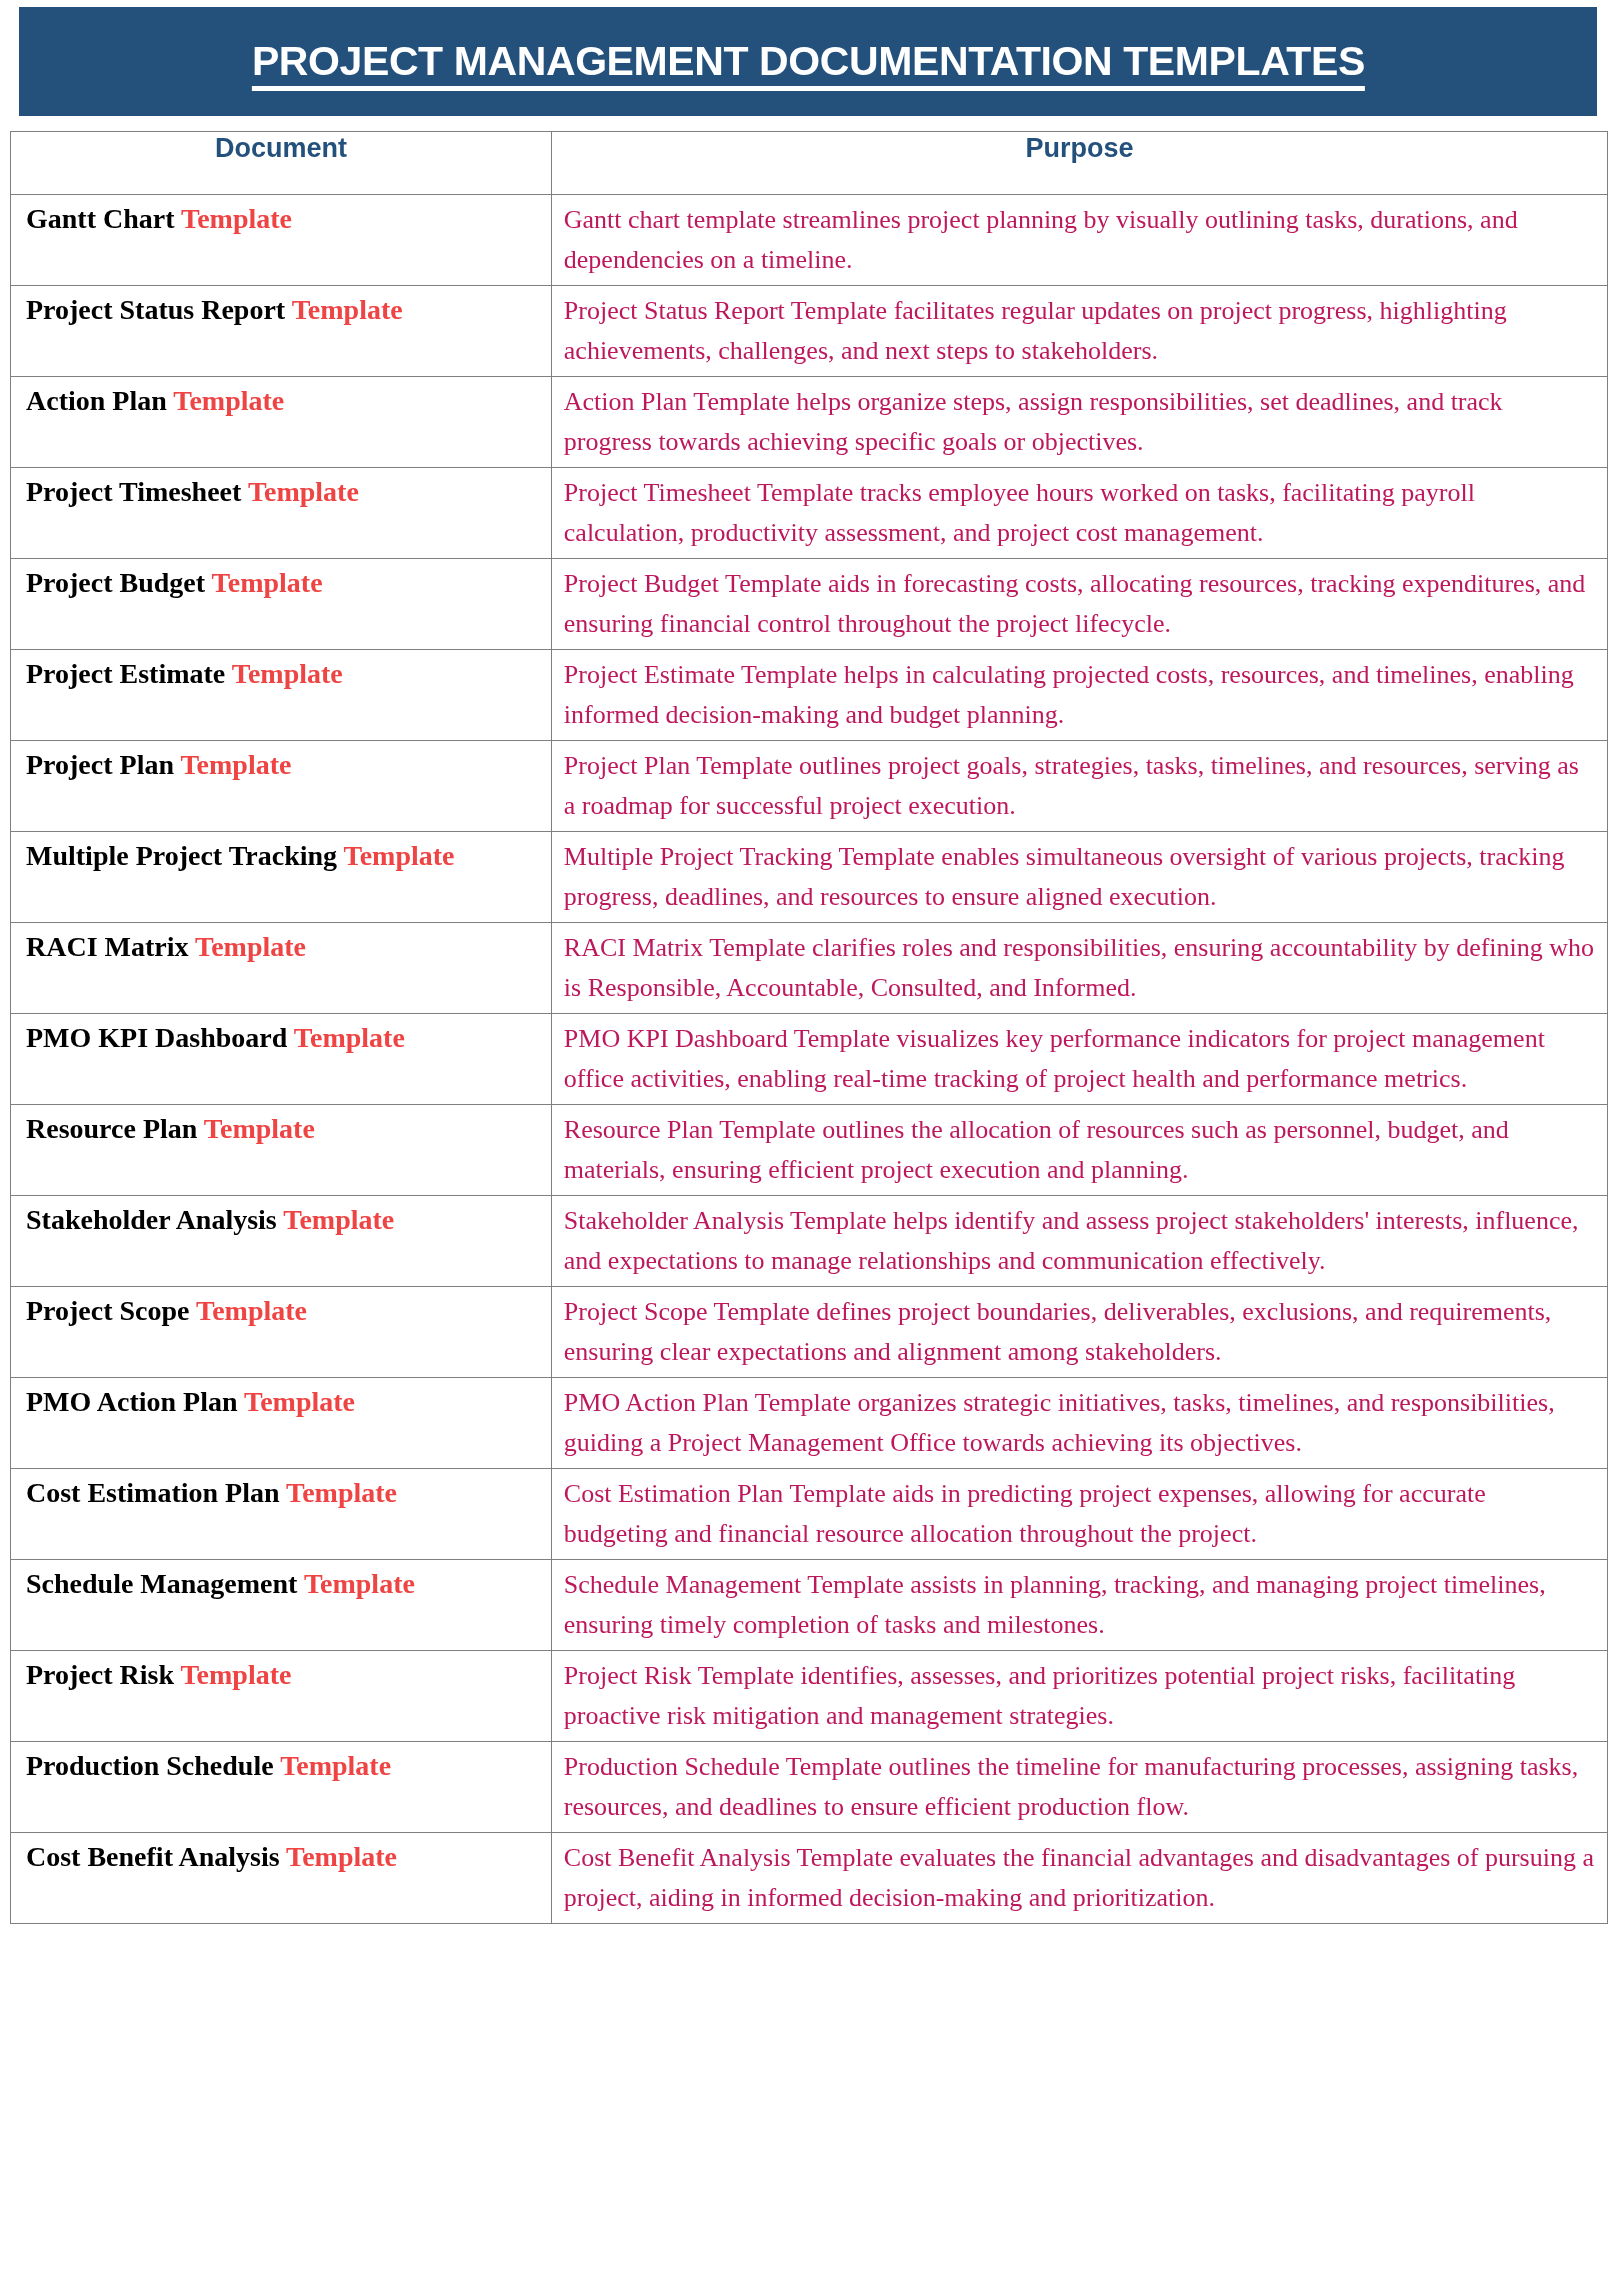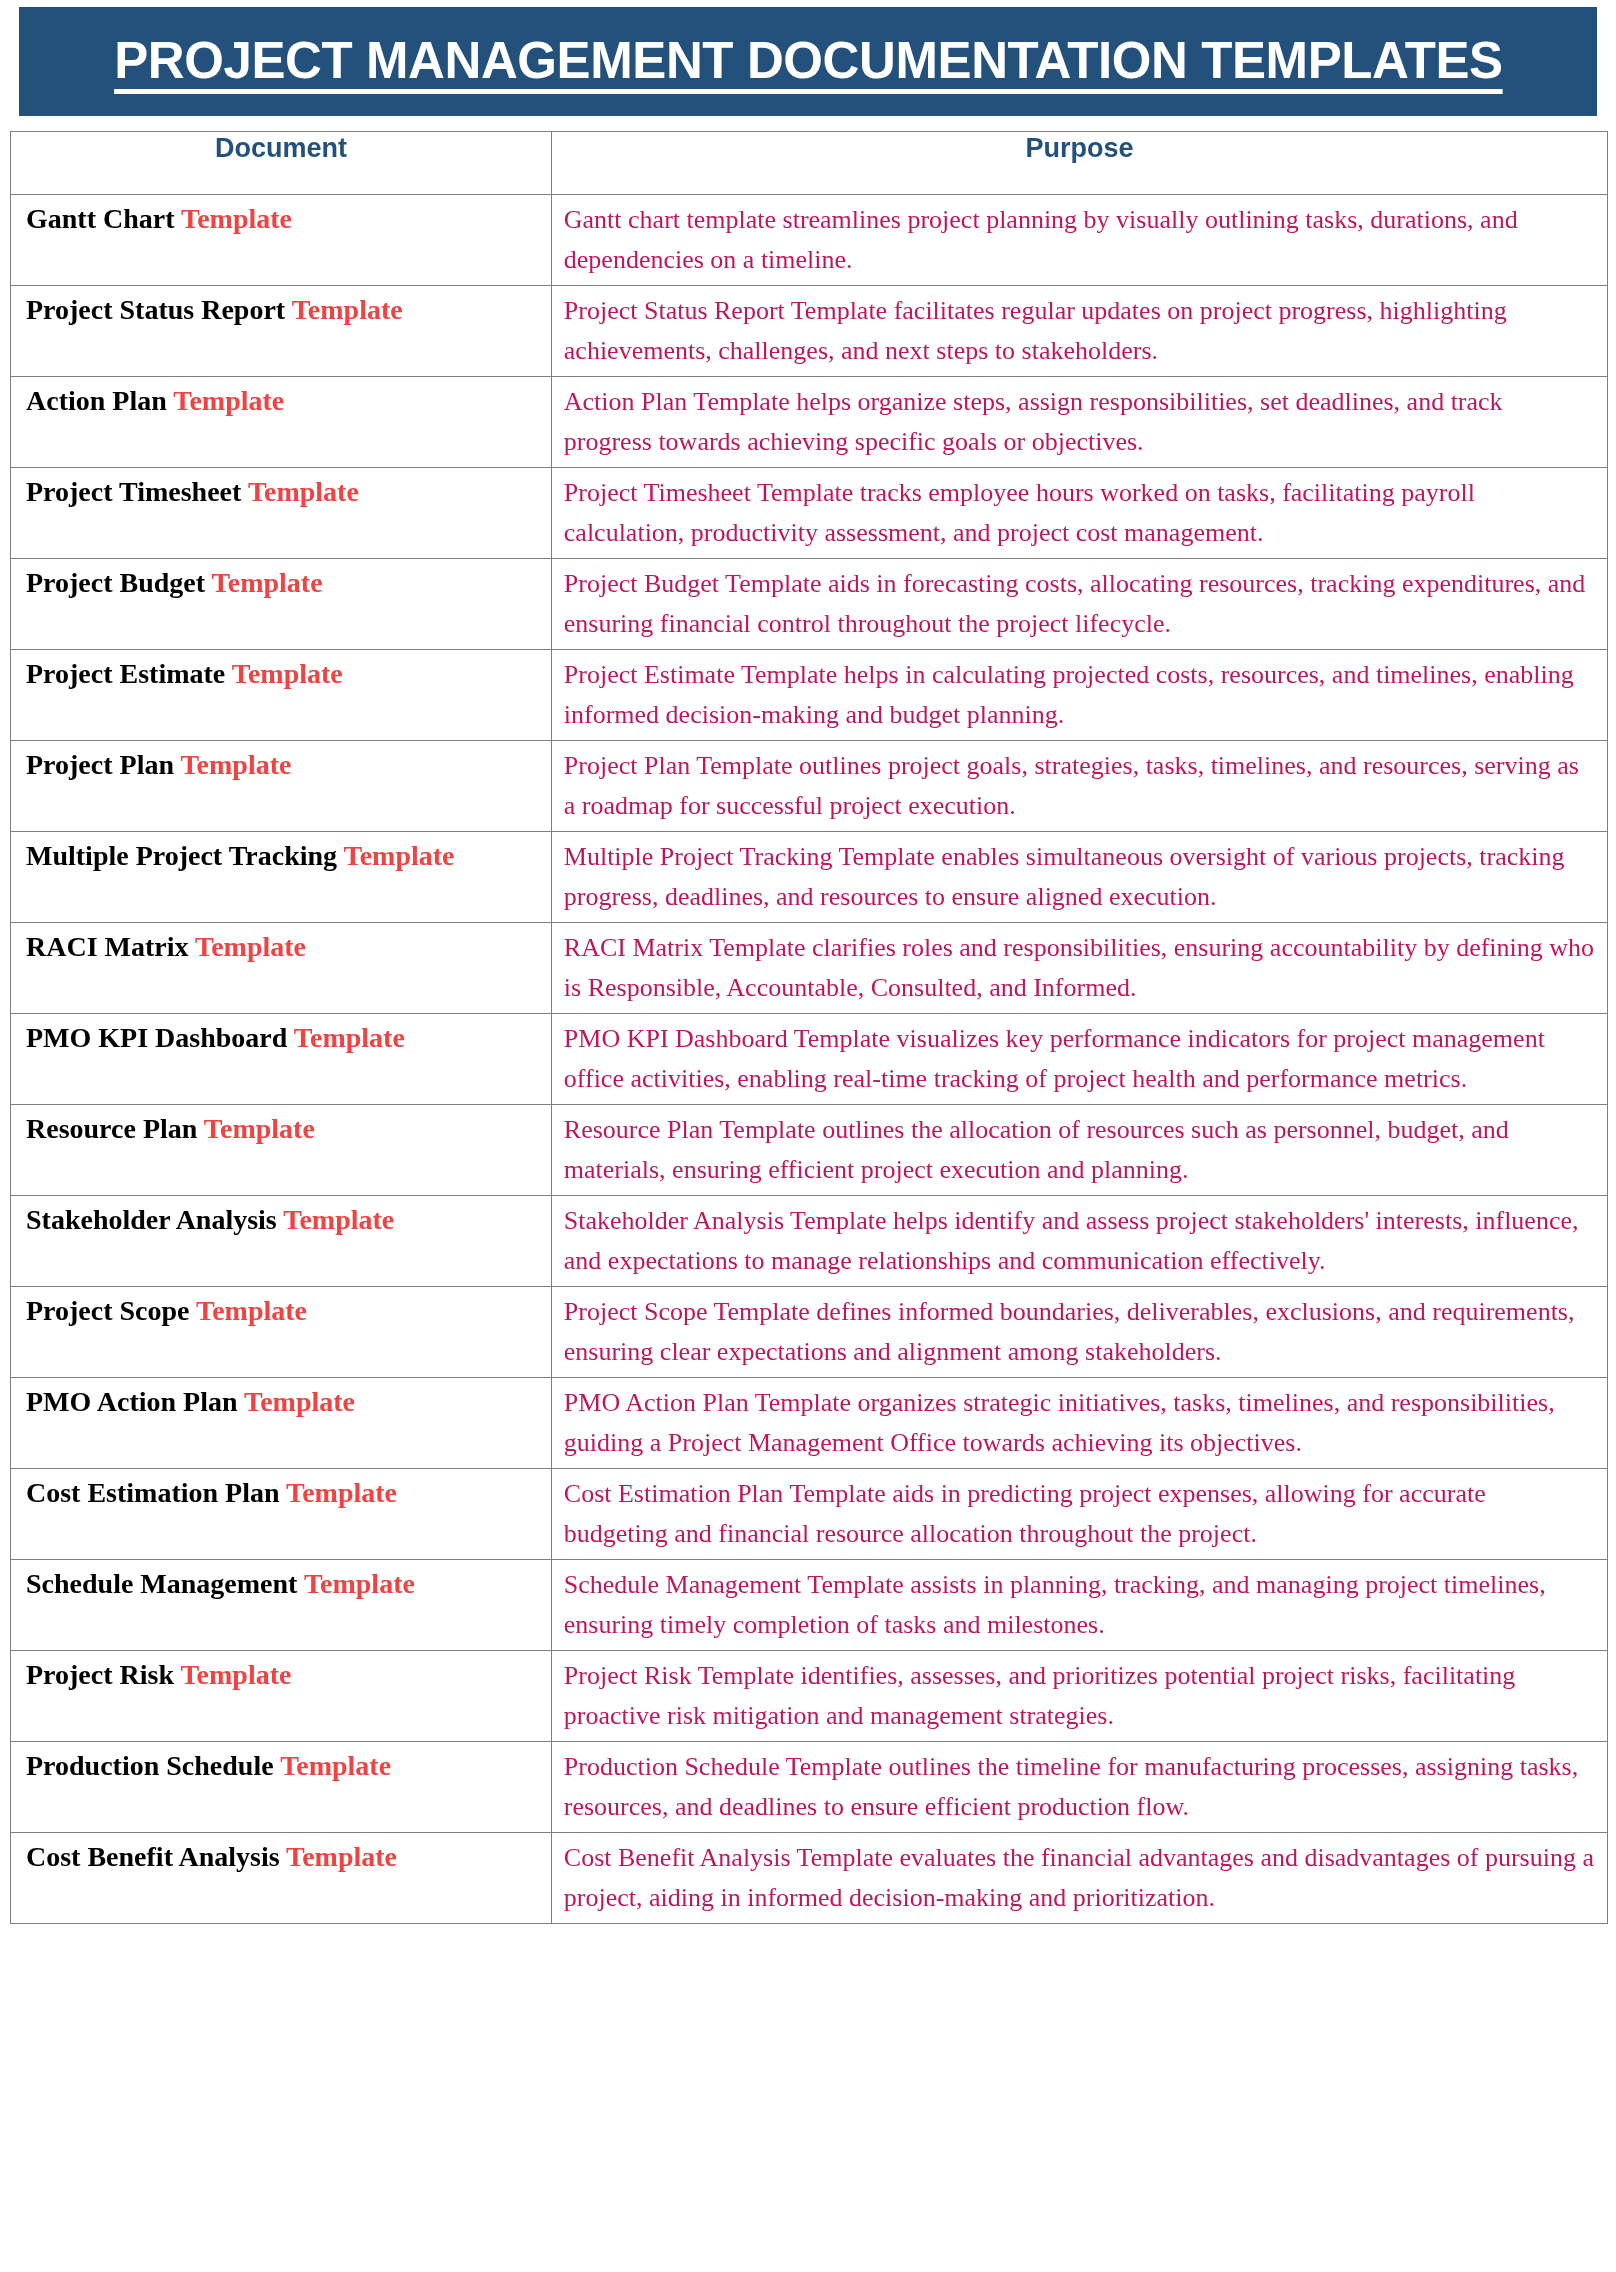--- a/index.html
+++ b/index.html
@@ -32,21 +32,21 @@
     background: #24517C;
     display: flex;
     align-items: center;
     justify-content: center;
     overflow: hidden;
   }
   .banner-title {
     color: #ffffff;
     font-family: "Liberation Sans", sans-serif;
     font-weight: bold;
-    font-size: 51px;
+    font-size: 41px;
     letter-spacing: -0.4px;
     line-height: 1.05;
     text-decoration: underline;
     text-underline-offset: 11px;
     text-decoration-thickness: 5px;
     white-space: nowrap;
     text-align: center;
   }
 
   
@@ -172,21 +172,21 @@
           <tr>
             <td class="doc-cell"><span>Resource Plan</span> <span class="tpl">Template</span></td>
             <td class="pur-cell">Resource Plan Template outlines the allocation of resources such as personnel, budget, and materials, ensuring efficient project execution and planning.</td>
           </tr>
           <tr>
             <td class="doc-cell"><span>Stakeholder Analysis</span> <span class="tpl">Template</span></td>
             <td class="pur-cell">Stakeholder Analysis Template helps identify and assess project stakeholders' interests, influence, and expectations to manage relationships and communication effectively.</td>
           </tr>
           <tr>
             <td class="doc-cell"><span>Project Scope</span> <span class="tpl">Template</span></td>
-            <td class="pur-cell">Project Scope Template defines informed boundaries, deliverables, exclusions, and requirements, ensuring clear expectations and alignment among stakeholders.</td>
+            <td class="pur-cell">Project Scope Template defines project boundaries, deliverables, exclusions, and requirements, ensuring clear expectations and alignment among stakeholders.</td>
           </tr>
           <tr>
             <td class="doc-cell"><span>PMO Action Plan</span> <span class="tpl">Template</span></td>
             <td class="pur-cell">PMO Action Plan Template organizes strategic initiatives, tasks, timelines, and responsibilities, guiding a Project Management Office towards achieving its objectives.</td>
           </tr>
           <tr>
             <td class="doc-cell"><span>Cost Estimation Plan</span> <span class="tpl">Template</span></td>
             <td class="pur-cell">Cost Estimation Plan Template aids in predicting project expenses, allowing for accurate budgeting and financial resource allocation throughout the project.</td>
           </tr>
           <tr>

